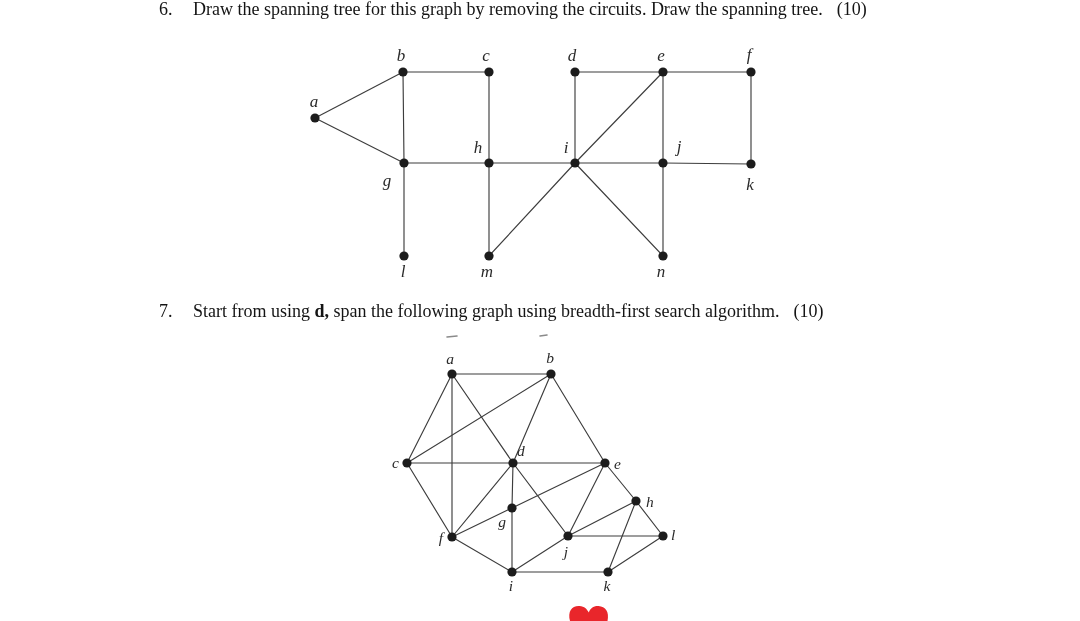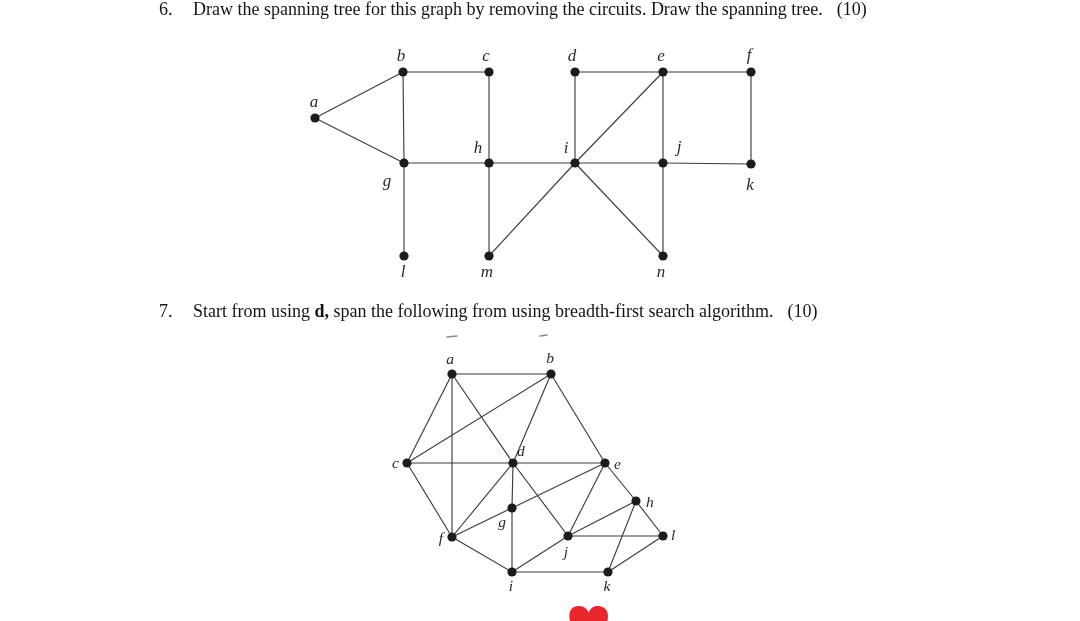--- a/index.html
+++ b/index.html
@@ -49,21 +49,21 @@
 </head>
 <body>
 
 <div class="page">
 
   <div class="question" style="top:-2px;">
     <span class="qnum">6.</span><span>Draw the spanning tree for this graph by removing the circuits. Draw the spanning tree.</span><span class="qpoints">(10)</span>
   </div>
 
   <div class="question" style="top:300px;">
-    <span class="qnum">7.</span><span>Start from using </span><span class="qbold">d,</span><span> span the following from using breadth-first search algorithm.</span><span class="qpoints">(10)</span>
+    <span class="qnum">7.</span><span>Start from using </span><span class="qbold">d,</span><span> span the following graph using breadth-first search algorithm.</span><span class="qpoints">(10)</span>
   </div>
 
   <svg id="figures" viewBox="0 0 1080 621" xmlns="http://www.w3.org/2000/svg">
     <g id="graph6-layer" class="g6">
         <line x1="315" y1="118" x2="403" y2="72" class="edge"></line>
         <line x1="315" y1="118" x2="404" y2="163" class="edge"></line>
         <line x1="403" y1="72" x2="489" y2="72" class="edge"></line>
         <line x1="403" y1="72" x2="404" y2="163" class="edge"></line>
         <line x1="489" y1="72" x2="489" y2="163" class="edge"></line>
         <line x1="575" y1="72" x2="663" y2="72" class="edge"></line>

